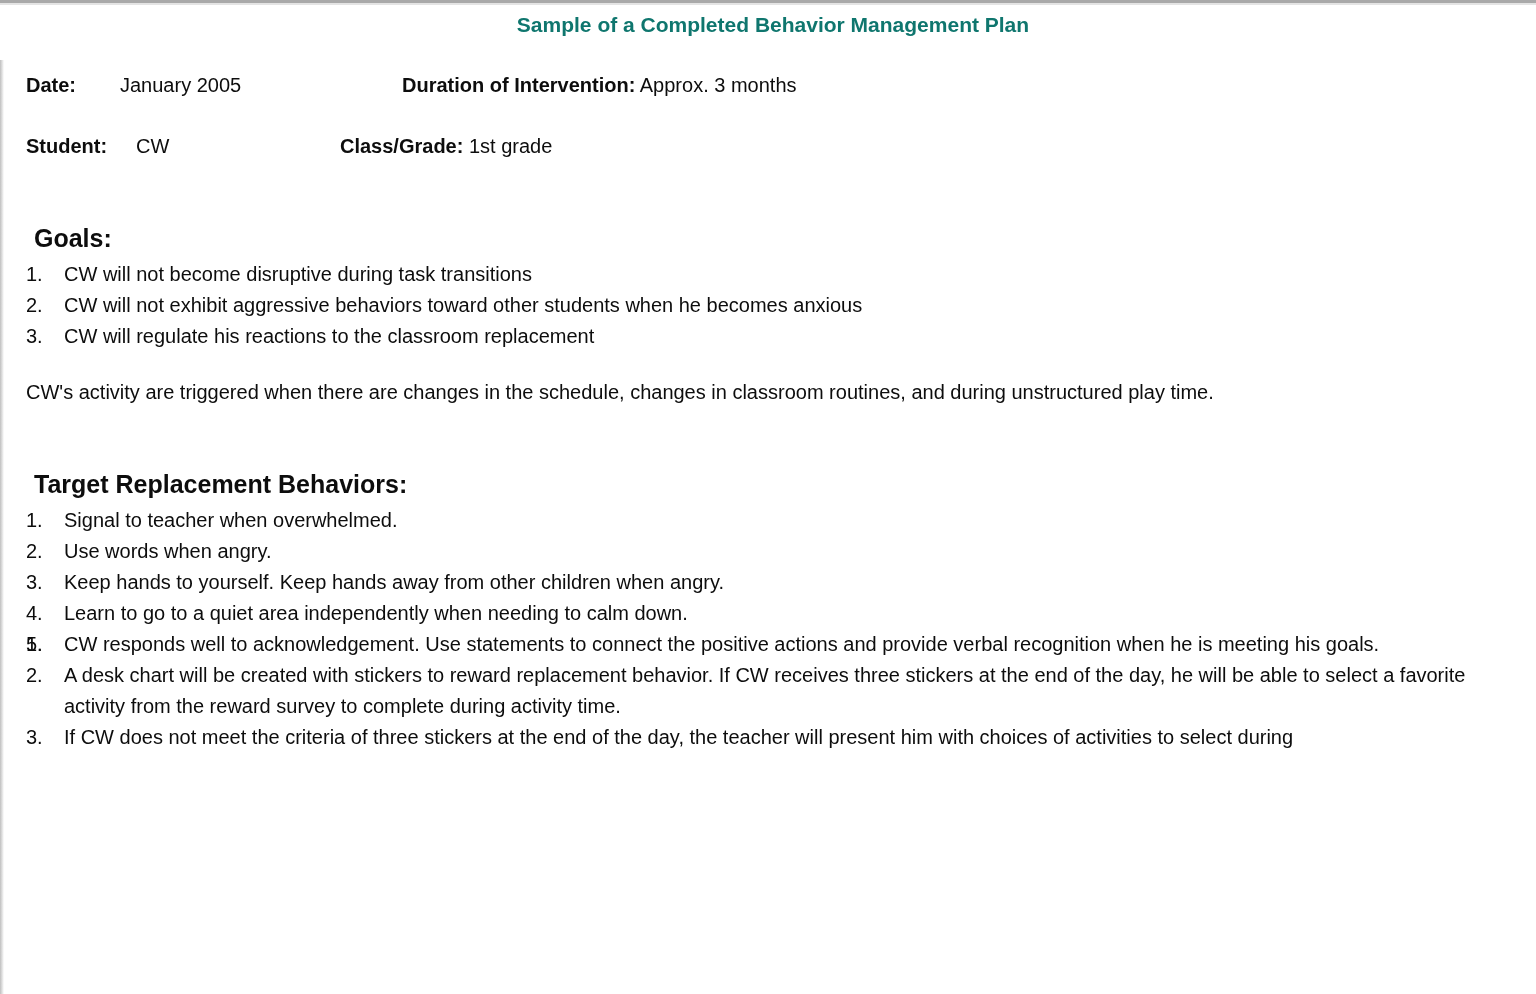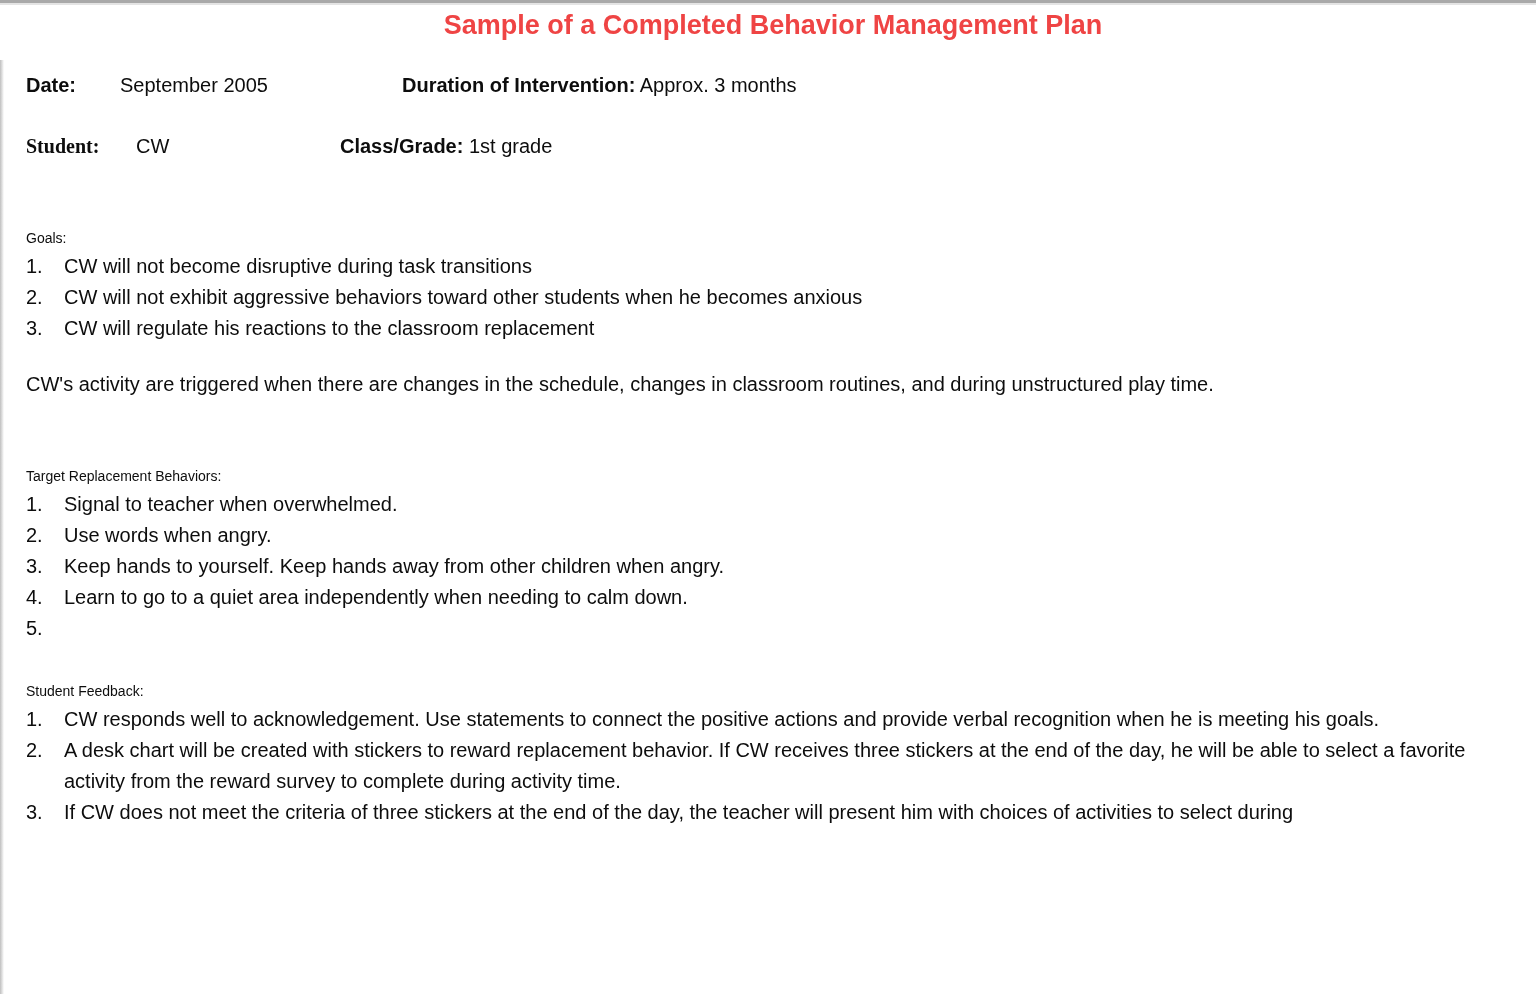--- a/index.html
+++ b/index.html
@@ -29,47 +29,47 @@
     top: 60px; left: 0; bottom: 0;
     width: 4px;
     background: linear-gradient(to right, rgba(70,70,70,0.35), rgba(255,255,255,0));
   }
   .page {
     position: relative;
     padding: 0 16px 0 26px;
   }
   .doc-title {
     margin: 12px 0 0 0;
-    font-size: 27px;
+    font-size: 21px;
     line-height: 26px;
     font-weight: bold;
     text-align: center;
-    color: #ef4444;
+    color: #0f766e;
   }
   .meta-row {
     position: relative;
     height: 25px;
     text-align: right;
   }
   .meta-row-1 { margin-top: 36px; }
   .meta-row-2 { margin-top: 36px; }
   .meta-item { position: absolute; top: 0; white-space: nowrap; }
   .meta-label { font-weight: bold; }
   .pos-date-label    { left: 0; }
   .pos-date-value    { left: 94px; }
   .pos-duration      { left: 376px; }
-  .pos-student-label { left: 0; font-family: Liberation Serif, serif; }
+  .pos-student-label { left: 0; }
   .pos-student-value { left: 110px; }
   .pos-class         { left: 314px; }
 
   .section-heading {
-    font-weight: normal;
+    font-weight: bold;
     line-height: 25px;
-    margin: 0;
-    font-size: 14px;
+    margin: 8px;
+    font-size: 25px;
   }
   .h-goals    { margin-top: 66px; }
   .h-target   { margin-top: 64px; }
   .h-feedback { margin-top: 66px; }
 
   ol.doc-list {
     list-style: none;
     margin: 0;
     padding: 0;
   }
@@ -97,21 +97,21 @@
 
 <div class="scan-edge-top"></div>
 <div class="scan-edge-left"></div>
 
 <div class="page">
 
   <h1 class="doc-title">Sample of a Completed Behavior Management Plan</h1>
 
   <div class="meta-row meta-row-1">
     <span class="meta-item meta-label pos-date-label">Date:</span>
-    <span class="meta-item pos-date-value">September 2005</span>
+    <span class="meta-item pos-date-value">January 2005</span>
     <span class="meta-item pos-duration"><span class="meta-label">Duration of Intervention:</span><span> Approx. 3 months</span></span>
   </div>
 
   <div class="meta-row meta-row-2">
     <span class="meta-item meta-label pos-student-label">Student:</span>
     <span class="meta-item pos-student-value">CW</span>
     <span class="meta-item pos-class"><span class="meta-label">Class/Grade:</span><span> 1st grade</span></span>
   </div>
 
   <h2 class="section-heading h-goals">Goals:</h2>
@@ -150,21 +150,20 @@
     </li>
     <li>
       <span class="li-num">4.</span>
       <span>Learn to go to a quiet area independently when needing to calm down.</span>
     </li>
     <li>
       <span class="li-num">5.</span>
     </li>
   </ol>
 
-  <h2 class="section-heading h-feedback">Student Feedback:</h2>
 
   <ol class="doc-list list-feedback">
     <li>
       <span class="li-num">1.</span>
       <span>CW responds well to acknowledgement. Use statements to connect the positive actions and provide verbal recognition when he is meeting his goals.</span>
     </li>
     <li>
       <span class="li-num">2.</span>
       <span>A desk chart will be created with stickers to reward replacement behavior. If CW receives three stickers at the end of the day, he will be able to select a favorite activity from the reward survey to complete during activity time.</span>
     </li>

